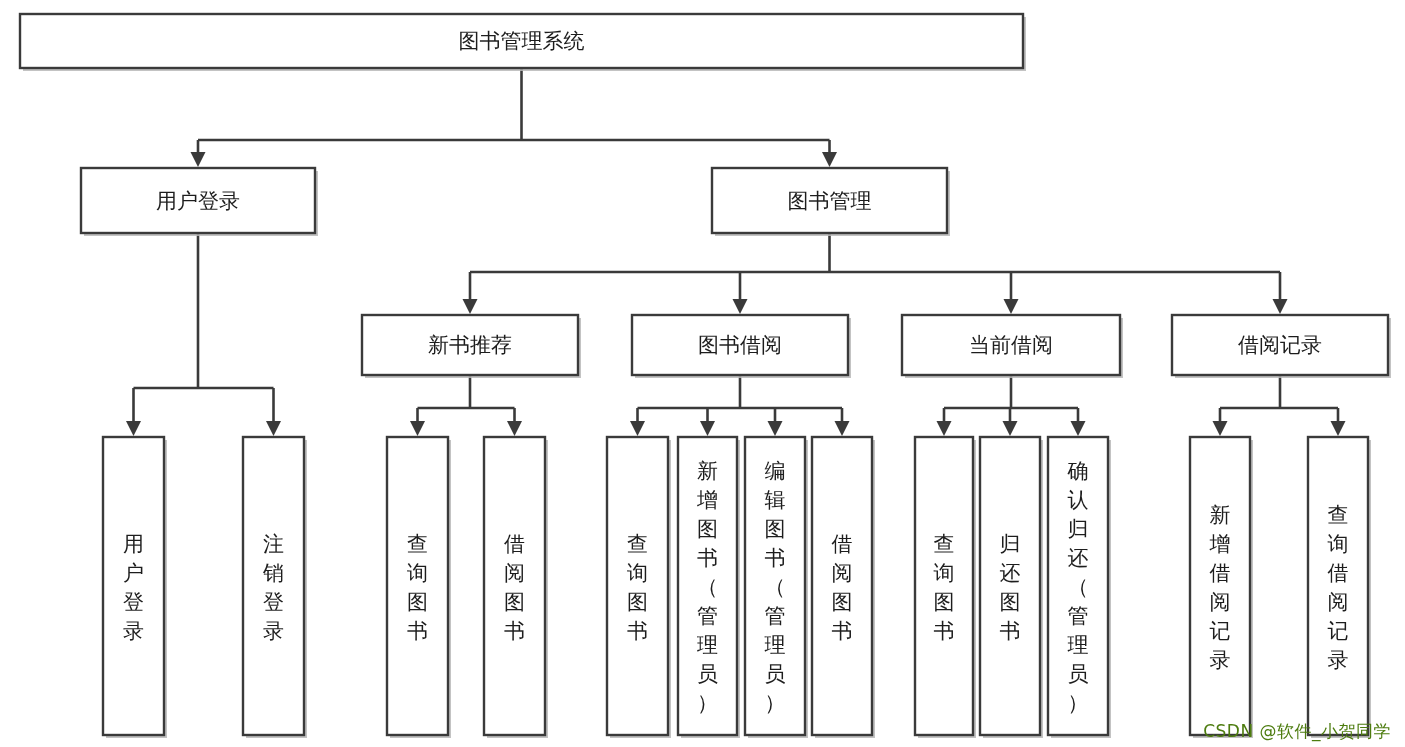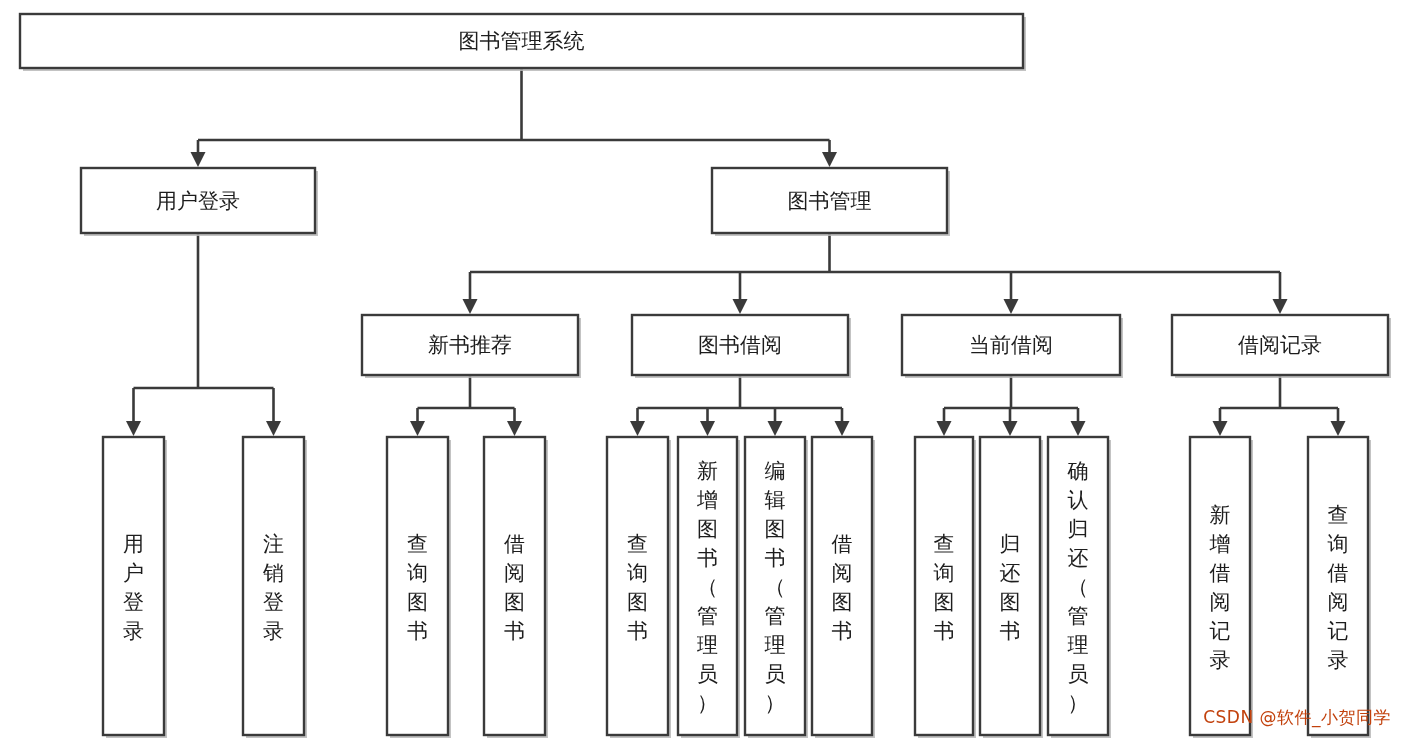--- a/index.html
+++ b/index.html
@@ -53,24 +53,24 @@
   }
   .node-label-vert {
     font-family: "DejaVu Sans", "Liberation Sans", sans-serif;
     fill: #1d1d1d;
     font-size: 21px;
     text-anchor: middle;
   }
   .watermark {
     position: absolute;
     right: 14px;
-    bottom: 18px;
+    bottom: 4px;
     font-family: "DejaVu Sans", "Liberation Sans", sans-serif;
     font-size: 17px;
-    color: #c2410c;
+    color: #4d7c0f;
     letter-spacing: 0.5px;
     white-space: nowrap;
     user-select: none;
   }
 </style>
 </head>
 <body>
 
 <div id="canvas">
   <svg id="diagram" viewBox="0 0 1405 747">

